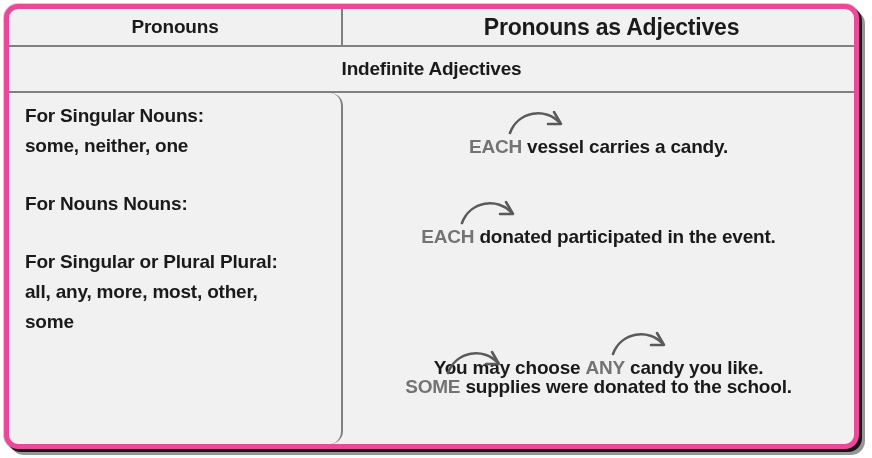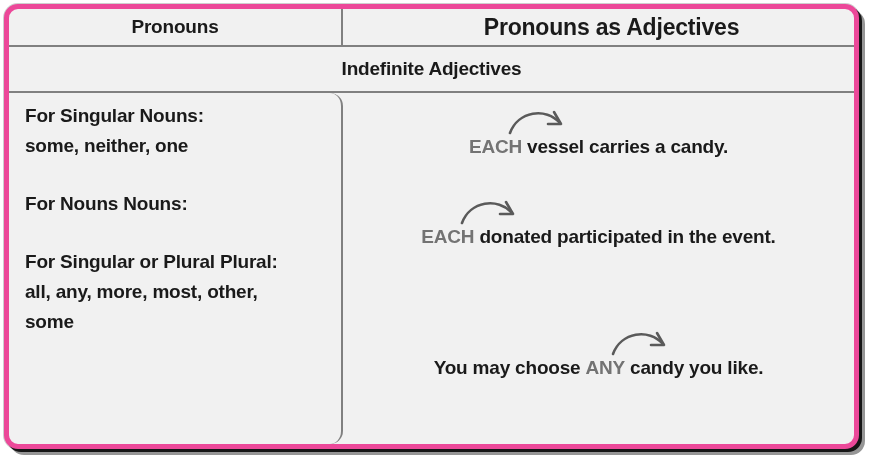--- a/index.html
+++ b/index.html
@@ -105,16 +105,22 @@
               </svg>
             </span></span><span> donated participated in the event.</span></div>
 
       <div class="example example-3"><span>You may choose </span><span class="keyword"><span>ANY</span><span class="arrow-icon">
               <svg viewBox="0 0 64 28" xmlns="http://www.w3.org/2000/svg">
                 <path d="M4 26 C 12 4, 40 0, 54 16" fill="none" stroke="#5a5a5a" stroke-width="2.6" stroke-linecap="round"></path>
                 <path d="M48 5 L55 17 L42 17" fill="none" stroke="#5a5a5a" stroke-width="2.6" stroke-linecap="round" stroke-linejoin="round"></path>
               </svg>
             </span></span><span> candy you like.</span></div>
 
+      <div class="example example-4"><span></span><span class="keyword"><span>SOME</span><span class="arrow-icon">
+              <svg viewBox="0 0 64 28" xmlns="http://www.w3.org/2000/svg">
+                <path d="M4 26 C 12 4, 40 0, 54 16" fill="none" stroke="#5a5a5a" stroke-width="2.6" stroke-linecap="round"></path>
+                <path d="M48 5 L55 17 L42 17" fill="none" stroke="#5a5a5a" stroke-width="2.6" stroke-linecap="round" stroke-linejoin="round"></path>
+              </svg>
+            </span></span><span> supplies were donated to the school.</span></div>
 
     </div>
   </div>
 </div>
 
 </body></html>

